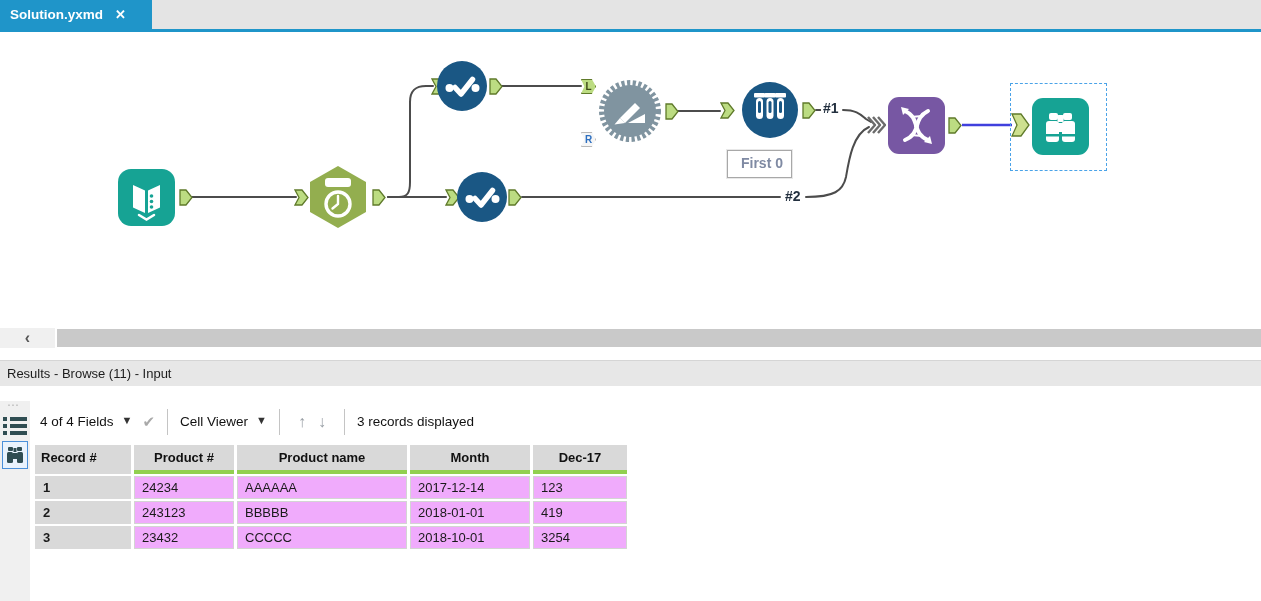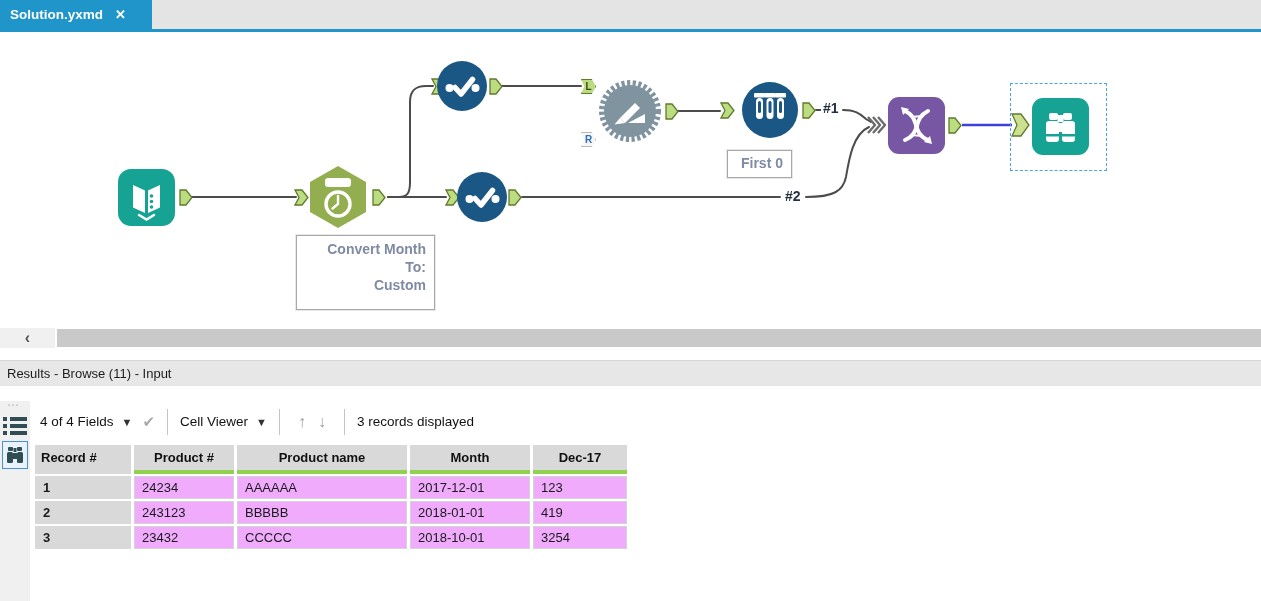--- a/index.html
+++ b/index.html
@@ -46,21 +46,21 @@
                     background:#e7e7e7; border-top:1px solid #d5d5d5;
                     display:flex; align-items:center; padding-left:7px;
                     font-size:13px; color:#1c1c1c; }
   .results-rail { position:absolute; left:0; top:401px; width:30px; height:200px; background:#f0f0f0; }
   .rail-grip { text-align:left; padding-left:7px; color:#b4b4b4; font-size:12px; height:10px; line-height:8px; letter-spacing:1px; }
   .rail-icon { width:26px; height:24px; margin:3px 2px 0 2px; display:flex; align-items:center; justify-content:center; }
   .rail-icon.selected { border:1.5px solid #4a90d9; background:#e9f3fd; height:28px; }
 
   .results-toolbar { position:absolute; left:30px; top:401px; width:1231px; height:41px; background:#fff;
                      display:flex; align-items:center; font-size:13.5px; color:#111; }
-  .tb-item { display:flex; align-items:center; }
+  .tb-item { display:flex; align-items:flex-start; }
   .tb-caret { font-size:11px; color:#333; margin-left:8px; }
   .tb-check { color:#a9a9a9; font-size:15px; margin-left:10px; }
   .tb-sep { width:1px; height:26px; background:#c4c4c4; margin:0 12px; }
   .tb-arrow { color:#9aa0a6; font-size:16px; font-weight:bold; padding:0 6px; }
 
   
   .grid-wrap { position:absolute; left:32px; top:443px; }
   table.grid { border-collapse:separate; border-spacing:3px 2px; }
   table.grid th { background:#d9d9d9; font-size:13px; font-weight:bold; color:#111;
                   padding:5px 6px; text-align:center; border-bottom:4px solid #92d050; }
@@ -123,25 +123,20 @@
         <polygon points="31,1 59,17 59,47 31,63 3,47 3,17" fill="#93ae4f"></polygon>
         <rect x="18" y="13" width="26" height="9" rx="3" fill="#fff"></rect>
         <circle cx="31" cy="39" r="12" stroke="#fff" stroke-width="3.4" fill="none"></circle>
         <path d="M31,39 L31,31 M31,39 L25.5,43.5" stroke="#fff" stroke-width="2.4" stroke-linecap="round"></path>
       </svg>
     </div>
     <svg class="anchor" style="left:372px;top:157px" width="14" height="17">
       <path d="M1,1 H7 L13,8.5 L7,16 H1 Z" fill="#bcdc82" stroke="#5f7a2a" stroke-width="1.3"></path>
     </svg>
 
-    <div class="annotation" style="left:296px;top:203px;width:139px;height:75px">
-      <div>Convert Month</div>
-      <div>To:</div>
-      <div>Custom</div>
-    </div>
 
     <svg class="anchor" style="left:431px;top:46px" width="15" height="17">
       <path d="M1,1 H8 L14,8.5 L8,16 H1 L5,8.5 Z" fill="#bcdc82" stroke="#5f7a2a" stroke-width="1.3"></path>
     </svg>
     <div class="tool" style="left:436px;top:28px">
       <svg width="52" height="52">
         <circle cx="26" cy="26" r="25" fill="#1a5784"></circle>
         <circle cx="13.5" cy="28" r="4" fill="#fff"></circle>
         <circle cx="39.5" cy="28" r="4" fill="#fff"></circle>
         <path d="M19,27.5 L25,34 L36.5,19.5" stroke="#fff" stroke-width="5.5" fill="none" stroke-linecap="round" stroke-linejoin="round"></path>
@@ -336,21 +331,21 @@
             <th>Product name</th>
             <th>Month</th>
             <th>Dec-17</th>
           </tr>
         </thead>
         <tbody>
           <tr>
             <td class="record-col">1</td>
             <td>24234</td>
             <td>AAAAAA</td>
-            <td>2017-12-01</td>
+            <td>2017-12-14</td>
             <td>123</td>
           </tr>
           <tr>
             <td class="record-col">2</td>
             <td>243123</td>
             <td>BBBBB</td>
             <td>2018-01-01</td>
             <td>419</td>
           </tr>
           <tr>

